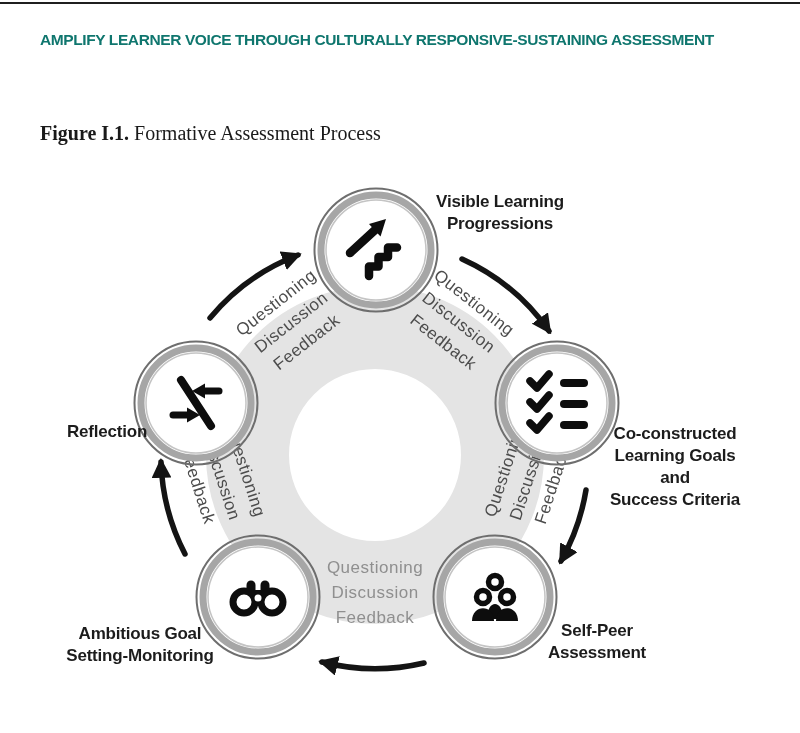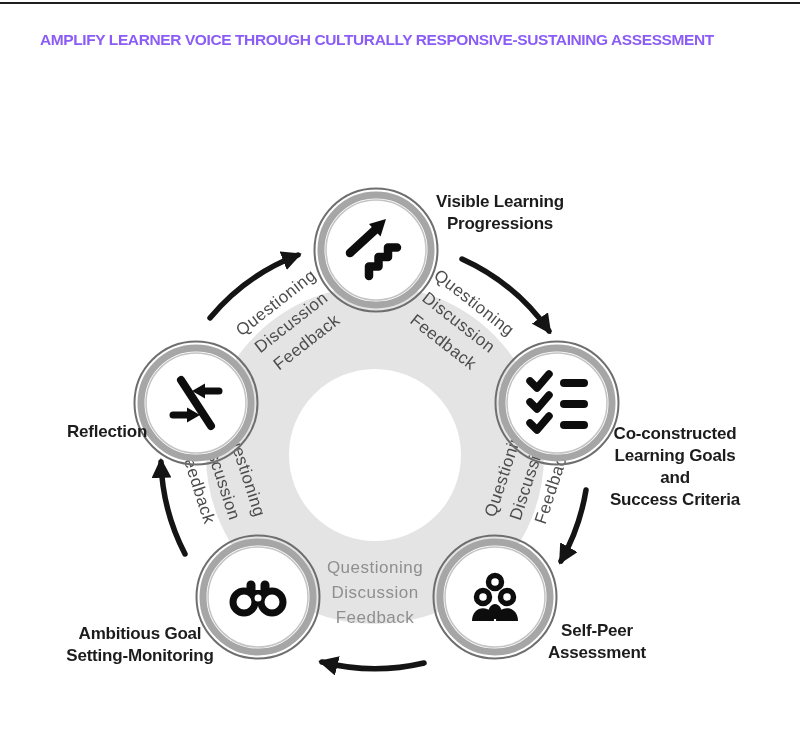--- a/index.html
+++ b/index.html
@@ -4,21 +4,21 @@
 <style>
   html,body{margin:0;padding:0;background:#fff;}
   .page{
     position:relative;width:800px;height:733px;background:#fff;overflow:hidden;
     font-family:"Liberation Sans",sans-serif;
   }
   .top-rule{position:absolute;left:0;top:2px;width:800px;height:2px;background:#1f1f1f;}
   .header{
     position:absolute;left:40px;top:31px;margin:0;width:720px;
     font:700 15.5px "Liberation Sans",sans-serif;letter-spacing:-0.4px;
-    color:#8b5cf6;white-space:nowrap;
+    color:#0f766e;white-space:nowrap;
   }
   .caption{
     position:absolute;left:40px;top:122px;margin:0;
     font:400 20px "Liberation Serif",serif;color:#1a1a1a;white-space:nowrap;
   }
   .caption .cap-label{font-weight:700;}
   svg.diagram{position:absolute;left:0;top:0;}
   .band{fill:none;stroke:var(--band,#e4e4e4);stroke-width:83px;}
   .node-face{fill:#fff;stroke:var(--node-ring,#a6a6a6);stroke-width:7px;}
   .node-outer{fill:none;stroke:var(--node-ring-edge,#6e6e6e);stroke-width:2px;}
@@ -40,20 +40,21 @@
 </style>
 </head>
 <body>
 
 <div class="page">
 
   <div class="top-rule"></div>
 
   <h1 class="header">AMPLIFY LEARNER VOICE THROUGH CULTURALLY RESPONSIVE-SUSTAINING ASSESSMENT</h1>
 
+  <p class="caption"><span class="cap-label">Figure I.1.</span> <span class="cap-title">Formative Assessment Process</span></p>
 
   <svg class="diagram" width="800" height="733" viewBox="0 0 800 733" xmlns="http://www.w3.org/2000/svg">
 
     <defs>
       <marker id="ah" viewBox="0 0 10 10" refX="8" refY="5" markerWidth="3.6" markerHeight="3.6" orient="auto">
         <path class="arrow-head" d="M0 0 L10 5 L0 10 Z"></path>
       </marker>
     </defs>
 
     <circle class="band" cx="375" cy="455" r="127.5"></circle>

